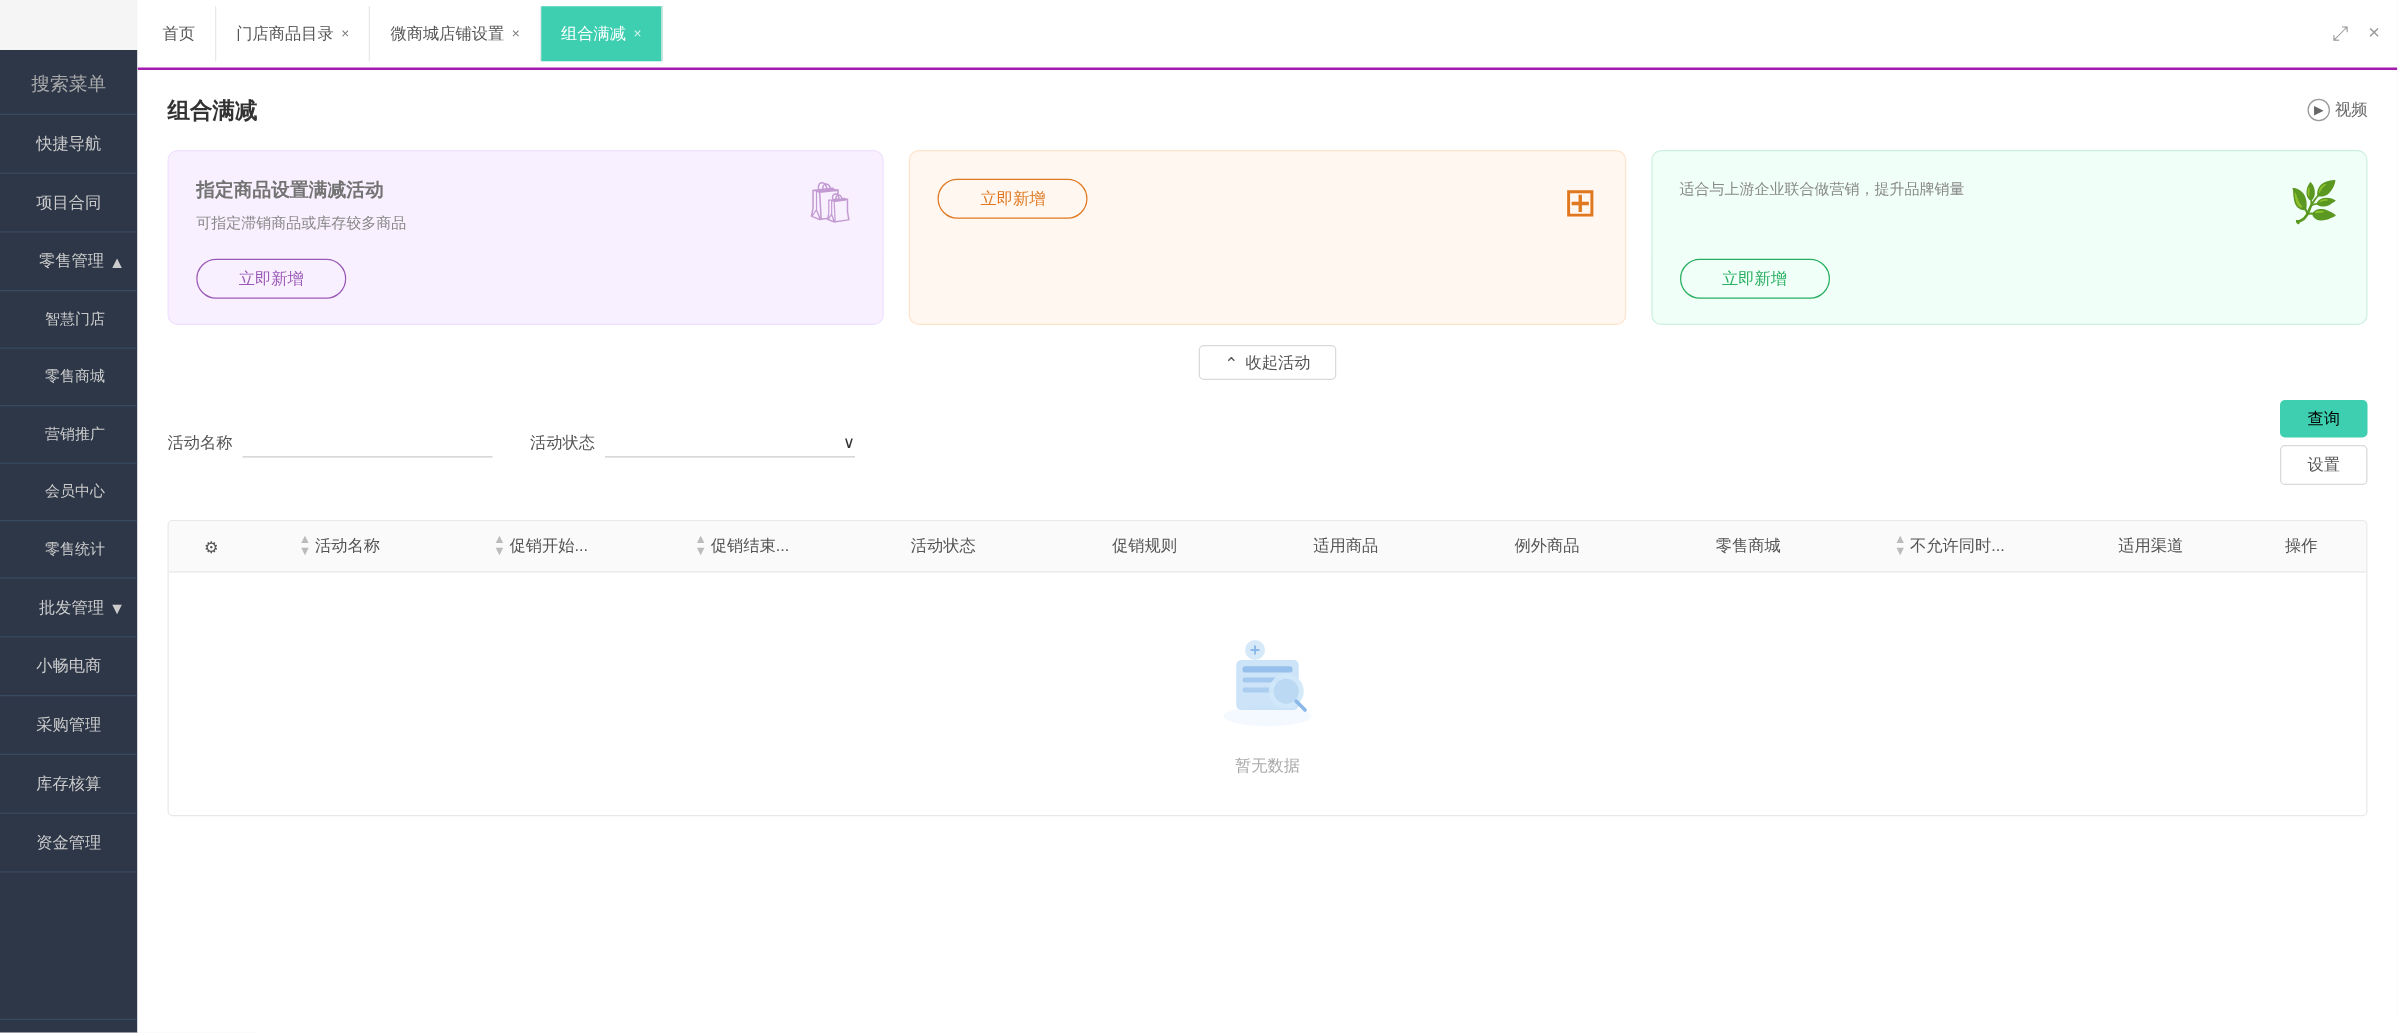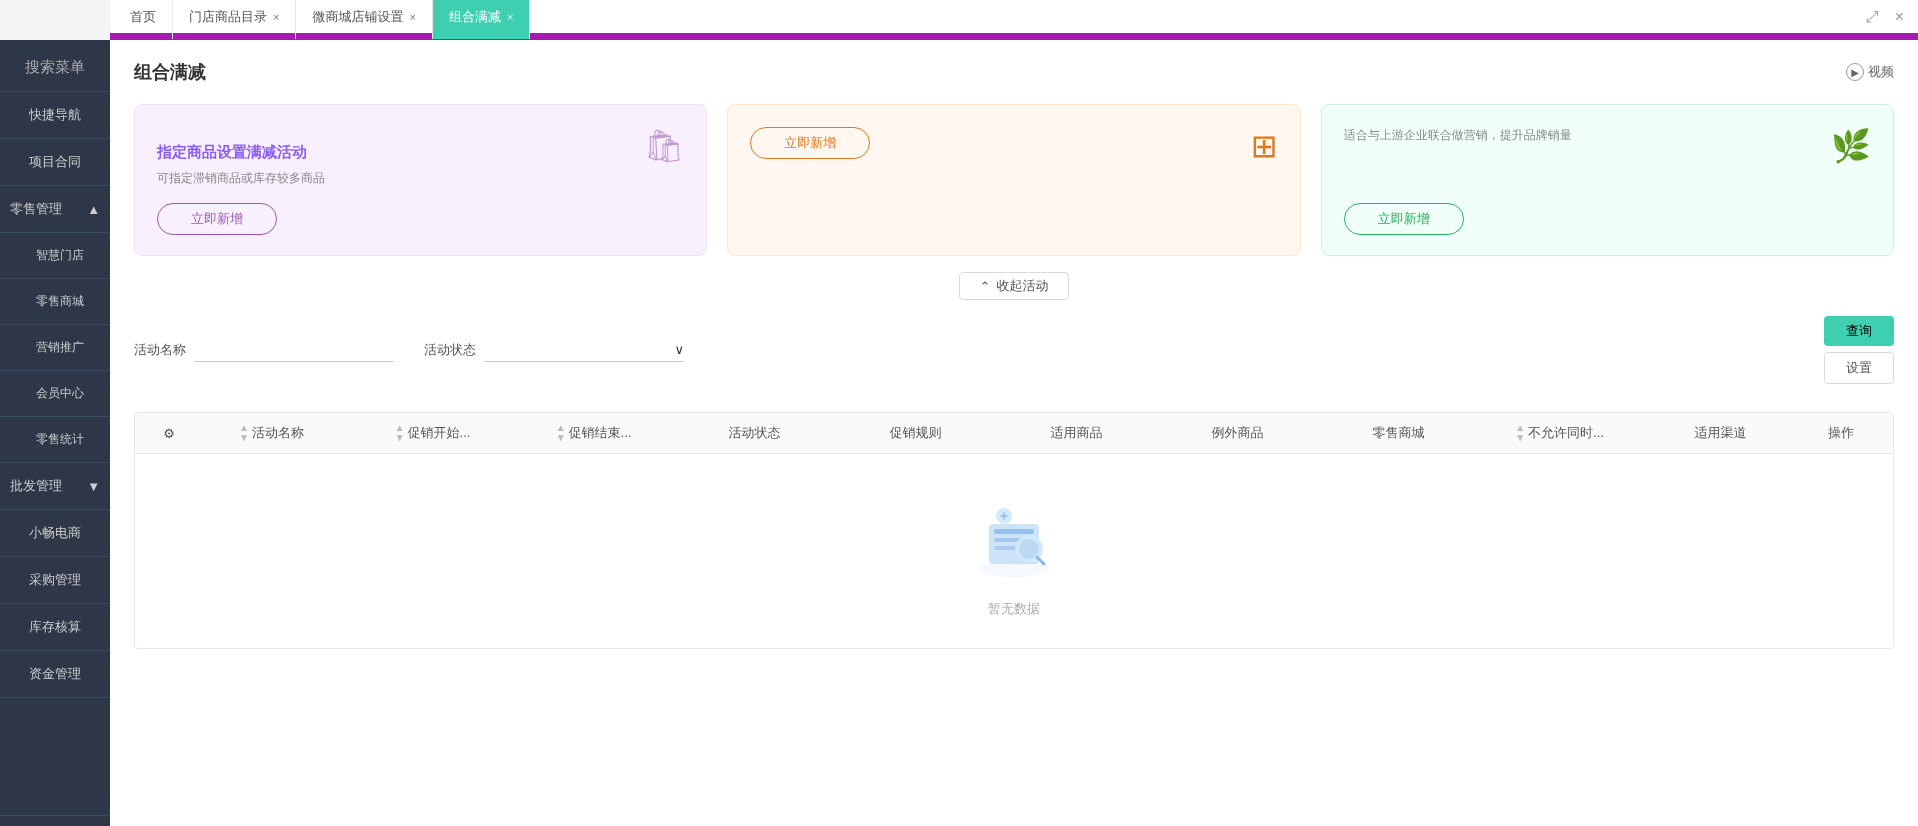--- a/index.html
+++ b/index.html
@@ -25,21 +25,21 @@
       border-bottom: 1px solid #3a4a60;
     }
     .sidebar-item {
       padding: 14px 10px;
       text-align: center;
       font-size: 13px;
       color: #ccc;
       cursor: pointer;
       border-bottom: 1px solid #3a4a60;
     }
-    .sidebar-item.has-arrow { display: flex; align-items: center; justify-content: space-between; gap: 4px; }
+    .sidebar-item.has-arrow { display: flex; align-items: center; justify-content: flex-end; gap: 4px; }
     .sidebar-footer {
       margin-top: auto;
       padding: 14px 10px;
       text-align: center;
       border-top: 1px solid #3a4a60;
       cursor: pointer;
     }
     .gear-icon { font-size: 18px; color: #aaa; }
 
     
@@ -49,22 +49,22 @@
       flex-direction: column;
       background: #fff;
       overflow: hidden;
     }
 
     
     .tab-bar {
       display: flex;
       align-items: center;
       background: #fff;
-      border-bottom: 7px solid #a21caf;
-      height: 40px;
+      border-bottom: 2px solid #a21caf;
+      height: 56px;
       padding: 0 10px;
       gap: 0;
       flex-shrink: 0;
       justify-content: flex-end;
     }
     .tab {
       display: flex;
       align-items: center;
       padding: 0 16px;
       height: 44px;
@@ -139,21 +139,21 @@
       flex-direction: column;
     }
     .card-purple { background: #f9f0ff; border: 1px solid #f0e0ff; }
     .card-orange { background: #fff7f0; border: 1px solid #ffe4cc; }
     .card-green { background: #f0fff8; border: 1px solid #ccf0e0; }
     .card-title {
       font-size: 15px;
       font-weight: bold;
       margin-bottom: 8px;
     }
-    .card-purple .card-title { color: #8b5cf6; margin-top: 16px; }
+    .card-purple .card-title { color: #737373; }
     .card-orange .card-title { color: #e07820; }
     .card-green .card-title { color: #27ae60; }
     .card-desc {
       font-size: 12px;
       color: #888;
       margin-bottom: 16px;
       flex: 1;
     }
     .card-icon {
       position: absolute;

